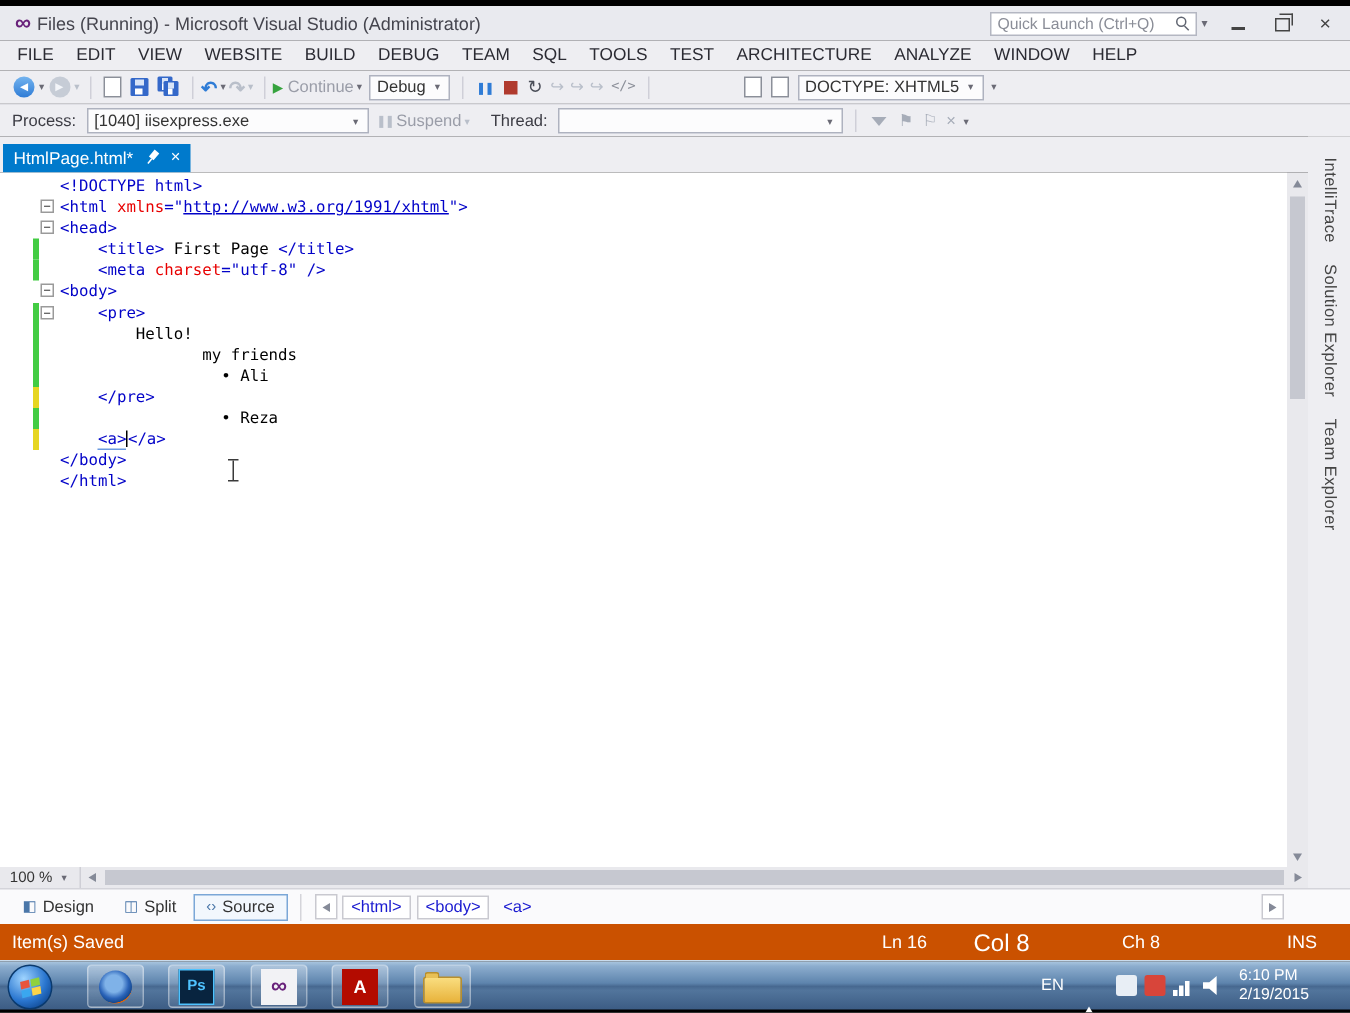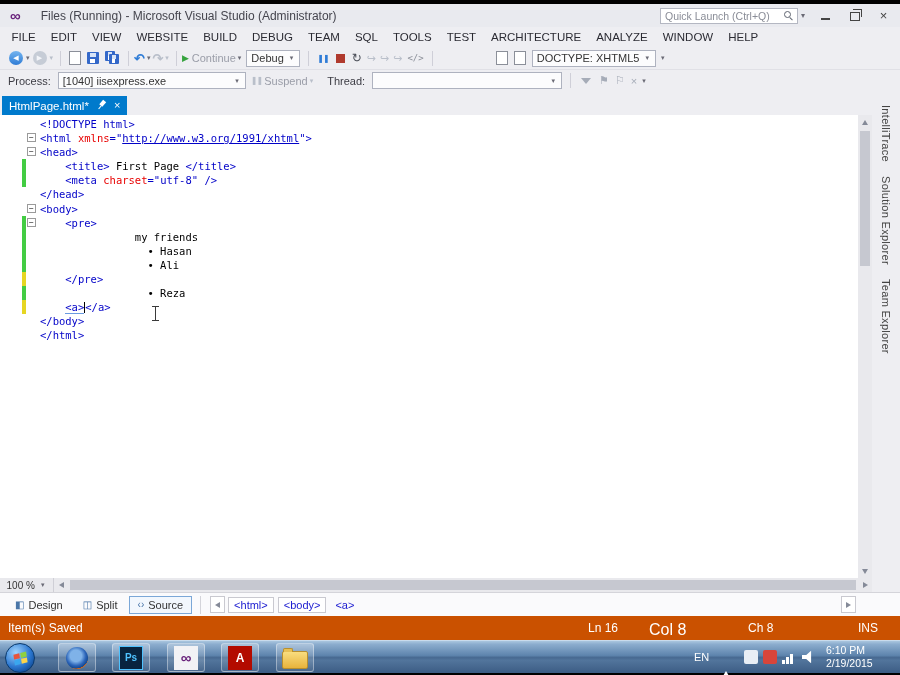--- a/index.html
+++ b/index.html
@@ -3,21 +3,21 @@
 <meta charset="utf-8">
 <style>
   html,body{margin:0;padding:0;background:#000;}
   #screen{position:relative;width:900px;height:675px;background:#000;overflow:hidden;
           font-family:"Liberation Sans",sans-serif;-webkit-font-smoothing:antialiased;}
 
   
   .titlebar{position:absolute;left:0;top:4px;width:900px;height:23px;background:#e9eaef;
             display:flex;align-items:center;padding:0 0 0 10px;box-sizing:border-box;}
   .vslogo{color:#68217a;font-size:15px;font-weight:bold;line-height:1;}
-  .title-text{font-size:12px;color:#45454e;margin-left:20px;white-space:nowrap;}
+  .title-text{font-size:12px;color:#45454e;margin-left:4px;white-space:nowrap;}
   .tb-spacer{flex:1;}
   .quick-launch{width:138px;height:16px;background:#fff;border:1px solid #b4b7c2;display:flex;
                 align-items:center;padding:0 4px;box-sizing:border-box;}
   .ql-text{font-size:10.5px;color:#8a8d97;flex:1;white-space:nowrap;overflow:hidden;}
   .mag{width:9px;height:9px;position:relative;flex:none;}
   .mag::before{content:"";position:absolute;left:0;top:0;width:5px;height:5px;border:1.2px solid #5f6470;border-radius:50%;}
   .mag::after{content:"";position:absolute;left:6px;top:6px;width:4px;height:1.2px;background:#5f6470;transform:rotate(45deg);transform-origin:0 0;}
   .ql-caret{font-size:8px;color:#6a6a75;margin:0 6px 0 3px;}
   .winbtns{display:flex;height:100%;margin-right:2px;}
   .winbtn{width:29px;height:100%;display:flex;align-items:center;justify-content:center;color:#444;cursor:default;}
@@ -299,25 +299,24 @@
     </div>
   </div>
 
   <div class="editor">
     <div class="code">
         <div class="code-line"><span><span class="tag">&lt;!DOCTYPE html&gt;</span></span></div>
         <div class="code-line"><span class="fold">−</span><span><span class="tag">&lt;html</span><span class="pln"> </span><span class="attr">xmlns</span><span class="pun">=</span><span class="str">"</span><span class="url">http://www.w3.org/1991/xhtml</span><span class="str">"&gt;</span></span></div>
         <div class="code-line"><span class="fold">−</span><span><span class="tag">&lt;head&gt;</span></span></div>
         <div class="code-line"><span class="mark mg"></span><span><span class="pln">    </span><span class="tag">&lt;title&gt;</span><span class="pln"> First Page </span><span class="tag">&lt;/title&gt;</span></span></div>
         <div class="code-line"><span class="mark mg"></span><span><span class="pln">    </span><span class="tag">&lt;meta</span><span class="pln"> </span><span class="attr">charset</span><span class="pun">=</span><span class="str">"utf-8"</span><span class="pln"> </span><span class="tag">/&gt;</span></span></div>
-        <div class="code-line"><span><span class="tag">&lt;/head&gt;</span></span></div>
         <div class="code-line"><span class="fold">−</span><span><span class="tag">&lt;body&gt;</span></span></div>
         <div class="code-line"><span class="mark mg"></span><span class="fold">−</span><span><span class="pln">    </span><span class="tag">&lt;pre&gt;</span></span></div>
+        <div class="code-line"><span class="mark mg"></span><span><span class="pln">        Hello!</span></span></div>
         <div class="code-line"><span class="mark mg"></span><span><span class="pln">               my friends</span></span></div>
-        <div class="code-line"><span class="mark mg"></span><span><span class="pln">                 • Hasan</span></span></div>
         <div class="code-line"><span class="mark mg"></span><span><span class="pln">                 • Ali</span></span></div>
         <div class="code-line"><span class="mark my"></span><span><span class="pln">    </span><span class="tag">&lt;/pre&gt;</span></span></div>
         <div class="code-line"><span class="mark mg"></span><span><span class="pln">                 • Reza</span></span></div>
         <div class="code-line"><span class="mark my"></span><span><span class="pln">    </span><span class="tagm">&lt;a&gt;</span><span class="caret-bar"></span><span class="tag">&lt;/a&gt;</span></span></div>
         <div class="code-line"><span><span class="tag">&lt;/body&gt;</span></span></div>
         <div class="code-line"><span><span class="tag">&lt;/html&gt;</span></span></div>
       </div>
   </div>
   <div class="ibeam"></div>
 

